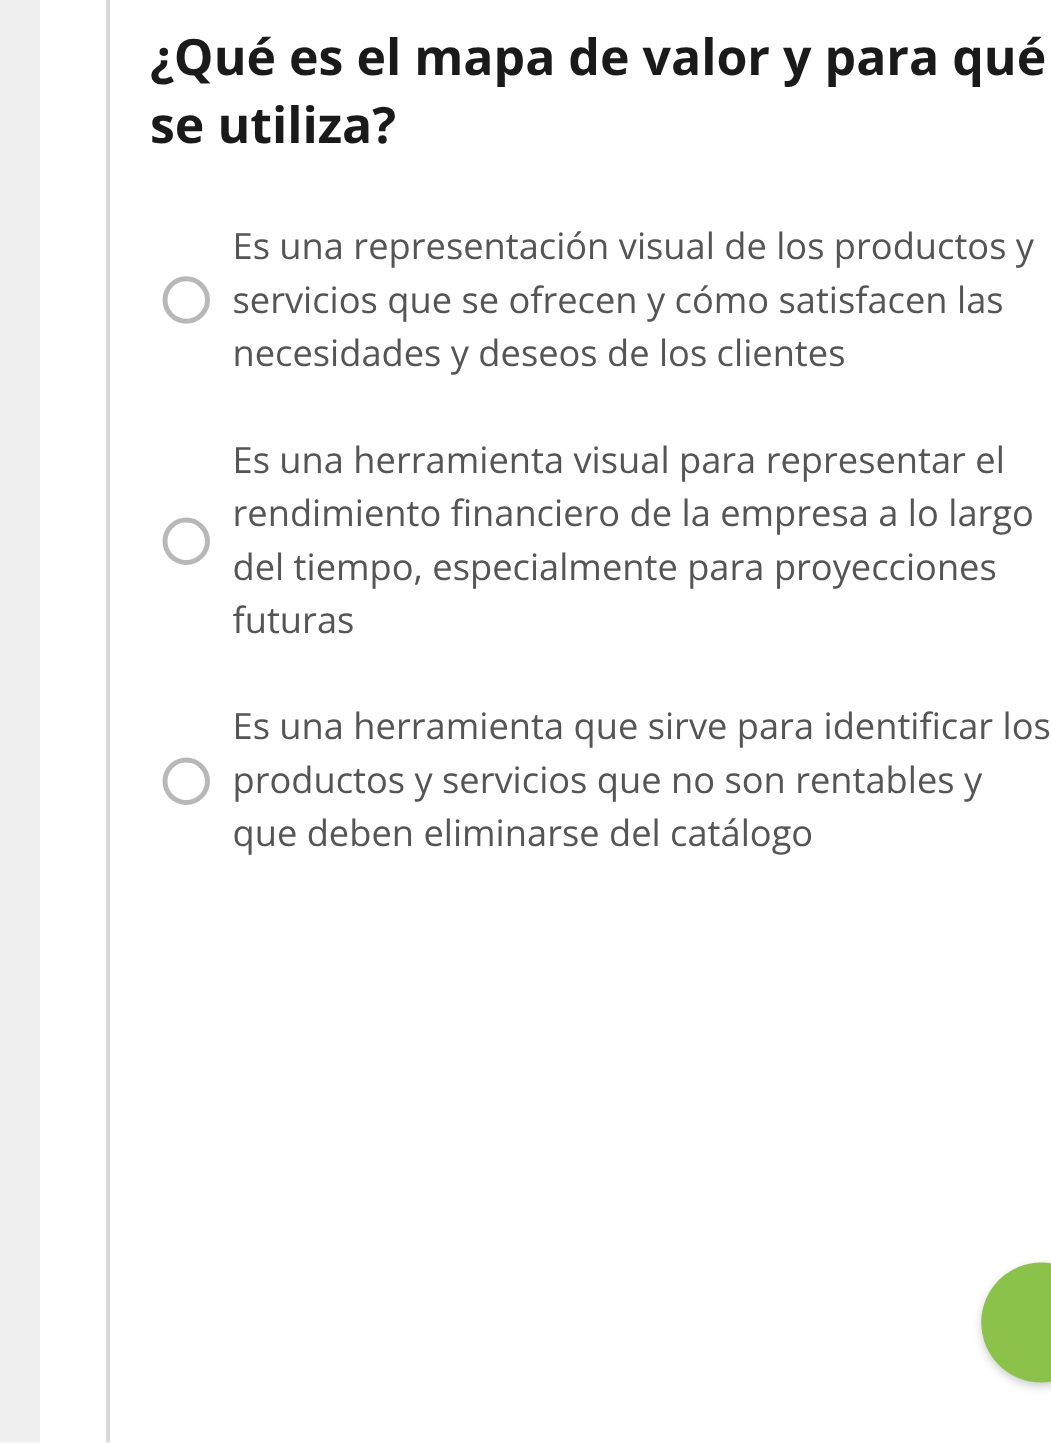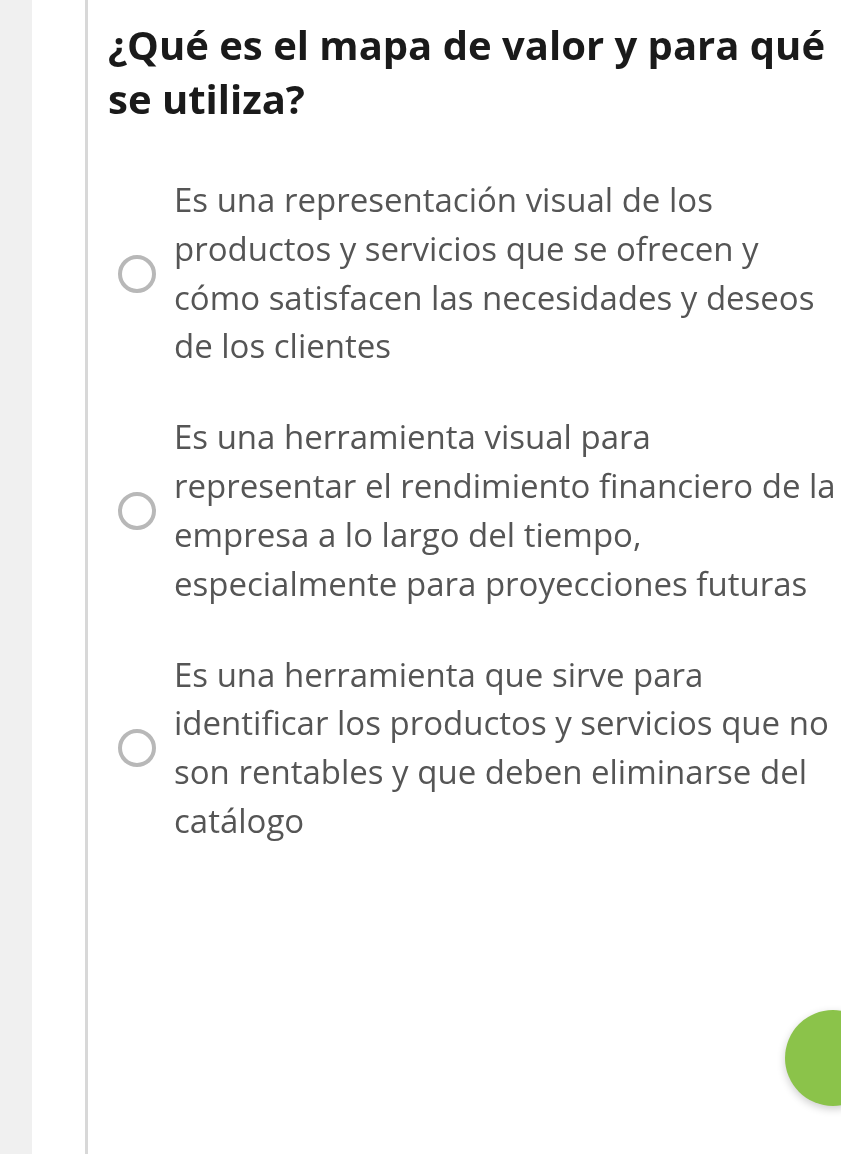--- a/index.html
+++ b/index.html
@@ -30,21 +30,21 @@
       position: absolute;
       left: 85px;
       top: 0;
       width: 3px;
       height: 100%;
       background: #d8d8d8;
     }
     
     .content {
       position: absolute;
-      left: 108px;
+      left: 120px;
       top: 0;
       right: 0;
       padding-top: 18px;
     }
     
     .question-title {
       font-size: 40px;
       font-weight: 700;
       color: #1a1a1a;
       line-height: 1.35;
@@ -66,21 +66,21 @@
       flex-shrink: 0;
       width: 38px;
       height: 38px;
       border: 4px solid #b8b8b8;
       border-radius: 50%;
       background: transparent;
       cursor: pointer;
     }
     
     .option-text {
-      font-size: 33px;
+      font-size: 29px;
       color: #555555;
       line-height: 1.48;
       font-weight: 400;
     }
     
     .fab {
       position: absolute;
       right: -40px;
       bottom: 48px;
       width: 96px;

